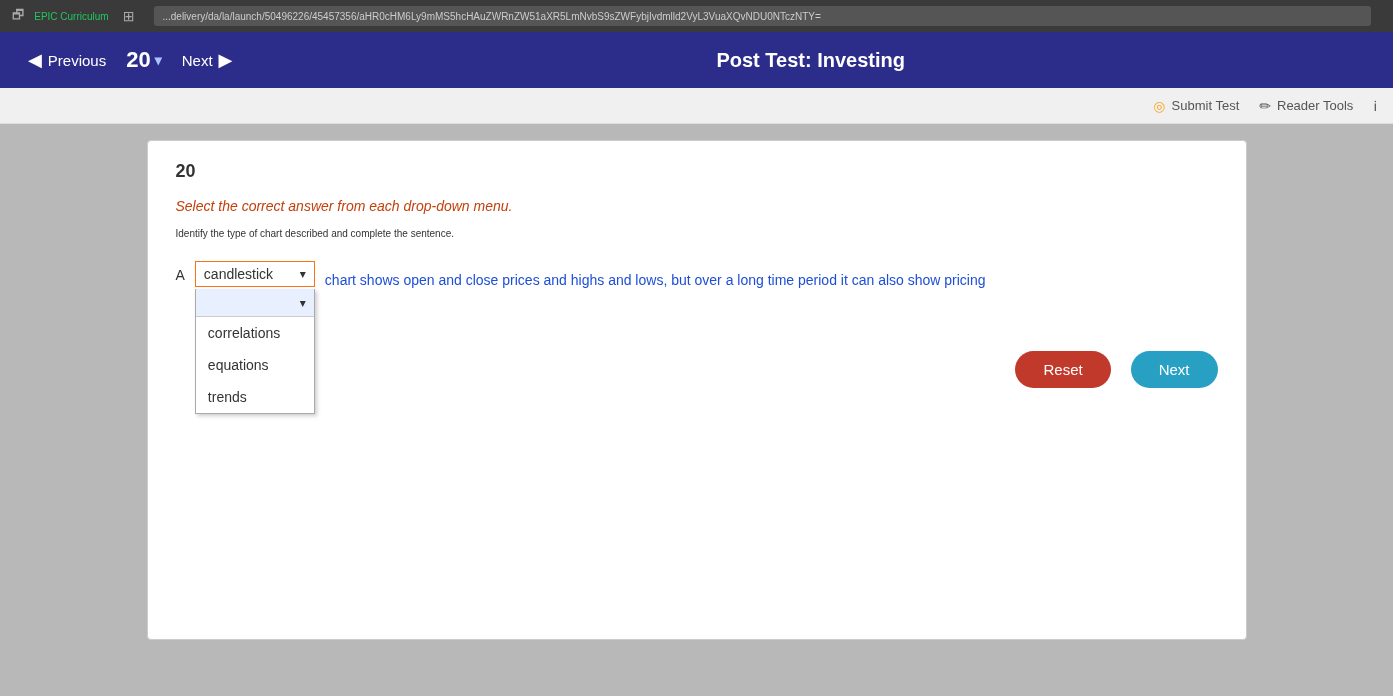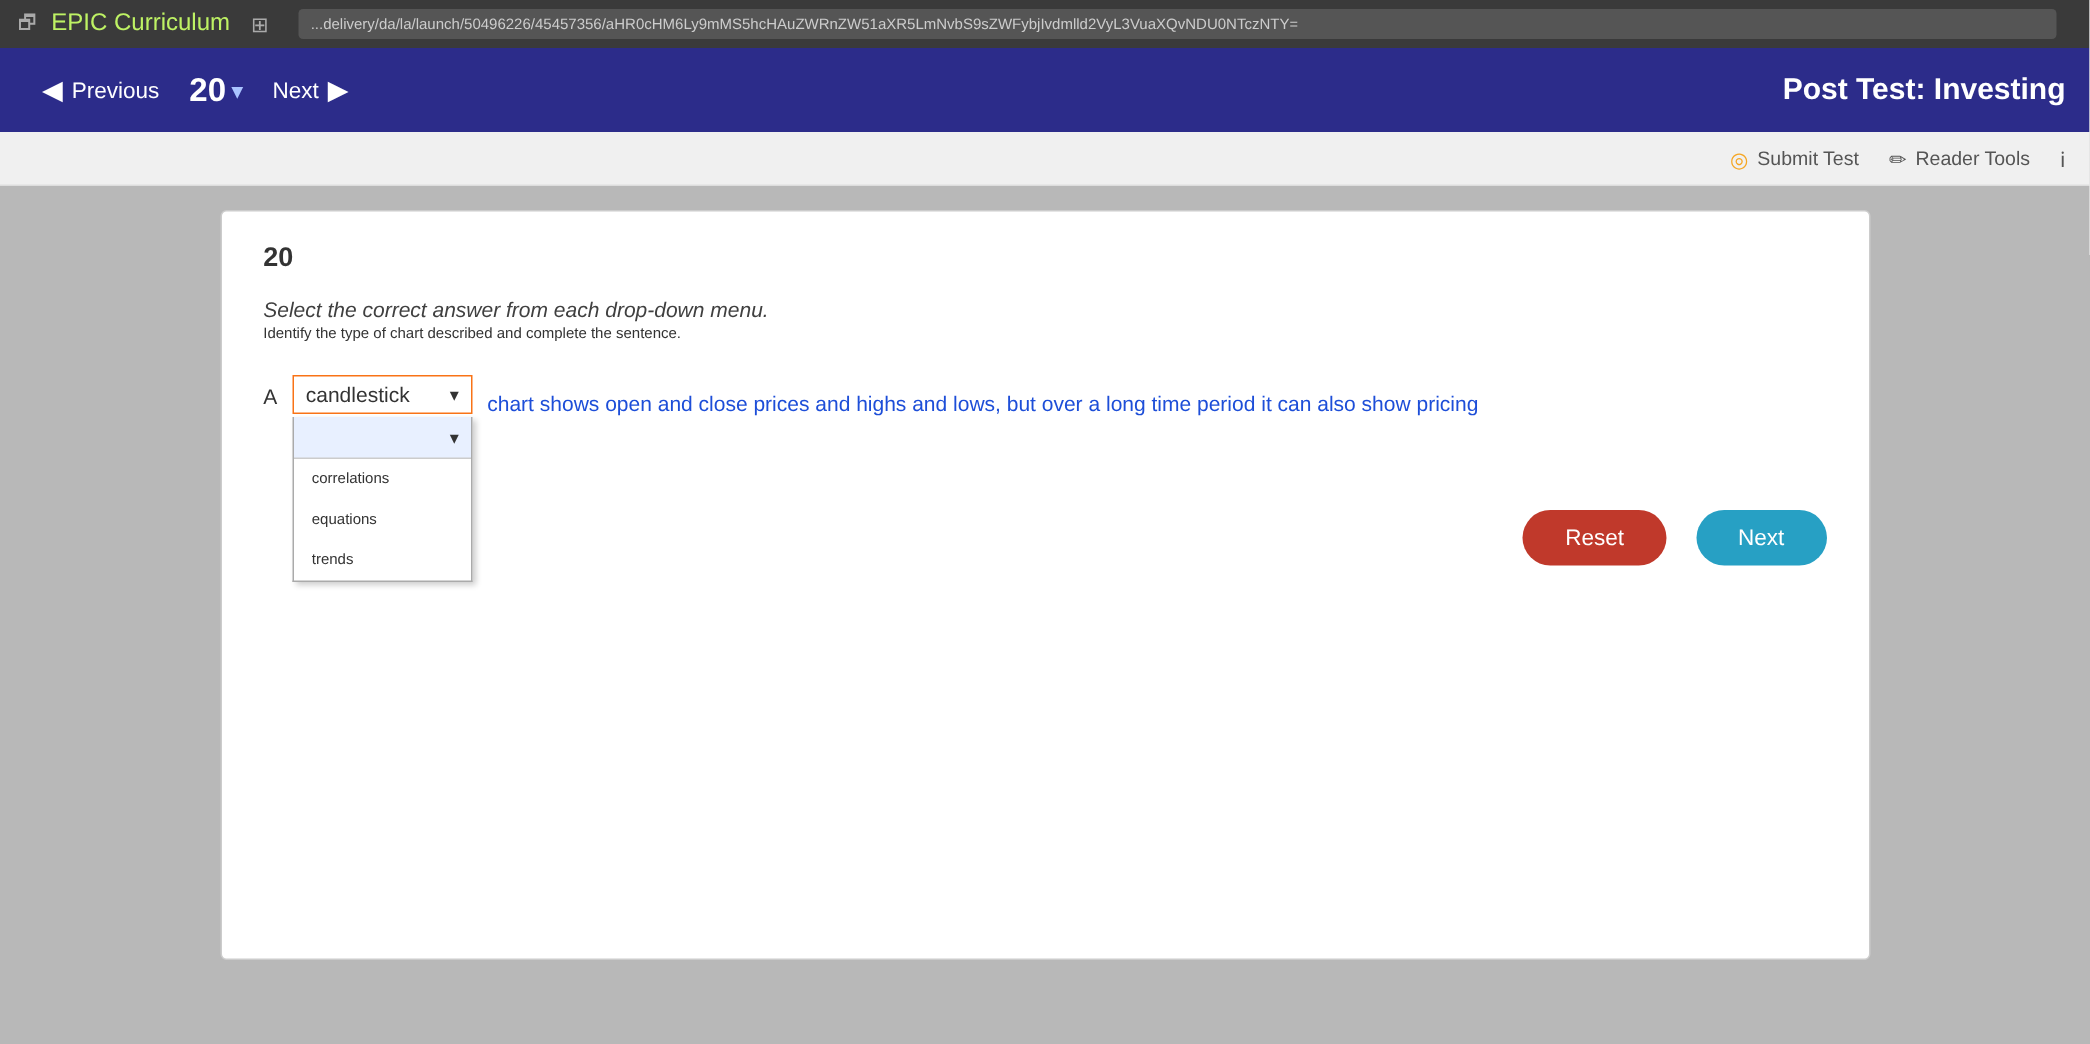--- a/index.html
+++ b/index.html
@@ -18,22 +18,22 @@
       display: flex;
       align-items: center;
       padding: 0 12px;
       gap: 10px;
     }
     .browser-tab-icon {
       color: #aaa;
       font-size: 13px;
     }
     .browser-title {
-      color: #bef264;
-      font-size: 16px;
+      color: #22c55e;
+      font-size: 10px;
     }
     .browser-grid-icon {
       color: #aaa;
       font-size: 14px;
       margin-left: 4px;
     }
     .url-bar {
       flex: 1;
       background: #555;
       height: 20px;
@@ -95,21 +95,21 @@
       cursor: pointer;
       padding: 6px 12px;
     }
     .nav-next-icon {
       font-size: 18px;
     }
     .page-title-bar {
       flex: 1;
       display: flex;
       align-items: center;
-      justify-content: flex-end;
+      justify-content: center;
     }
     .page-title {
       color: white;
       font-size: 20px;
       font-weight: bold;
     }
 
     
     .secondary-bar {
       background: #f0f0f0;
@@ -166,22 +166,22 @@
       min-height: 500px;
     }
     .question-number-label {
       font-size: 18px;
       font-weight: bold;
       color: #333;
       margin-bottom: 16px;
     }
     .instruction-text {
       font-size: 14px;
-      color: #404040;
-      margin-bottom: 3px;
+      color: #c2410c;
+      margin-bottom: 14px;
       font-style: italic;
     }
     .identify-text {
       font-size: 10px;
       color: #333;
       margin-bottom: 22px;
     }
 
     
     .question-row {
@@ -222,21 +222,21 @@
       justify-content: flex-end;
       background: #e8f0ff;
       min-height: 28px;
     }
     .dropdown-open-header-arrow {
       font-size: 12px;
       color: #333;
     }
     .dropdown-option {
       padding: 8px 12px;
-      font-size: 10px;
+      font-size: 14px;
       color: #333;
       cursor: pointer;
     }
 
     .sentence-text {
       font-size: 14px;
       color: #1d4ed8;
       margin-top: 9px;
       line-height: 1.5;
       flex: 1;

